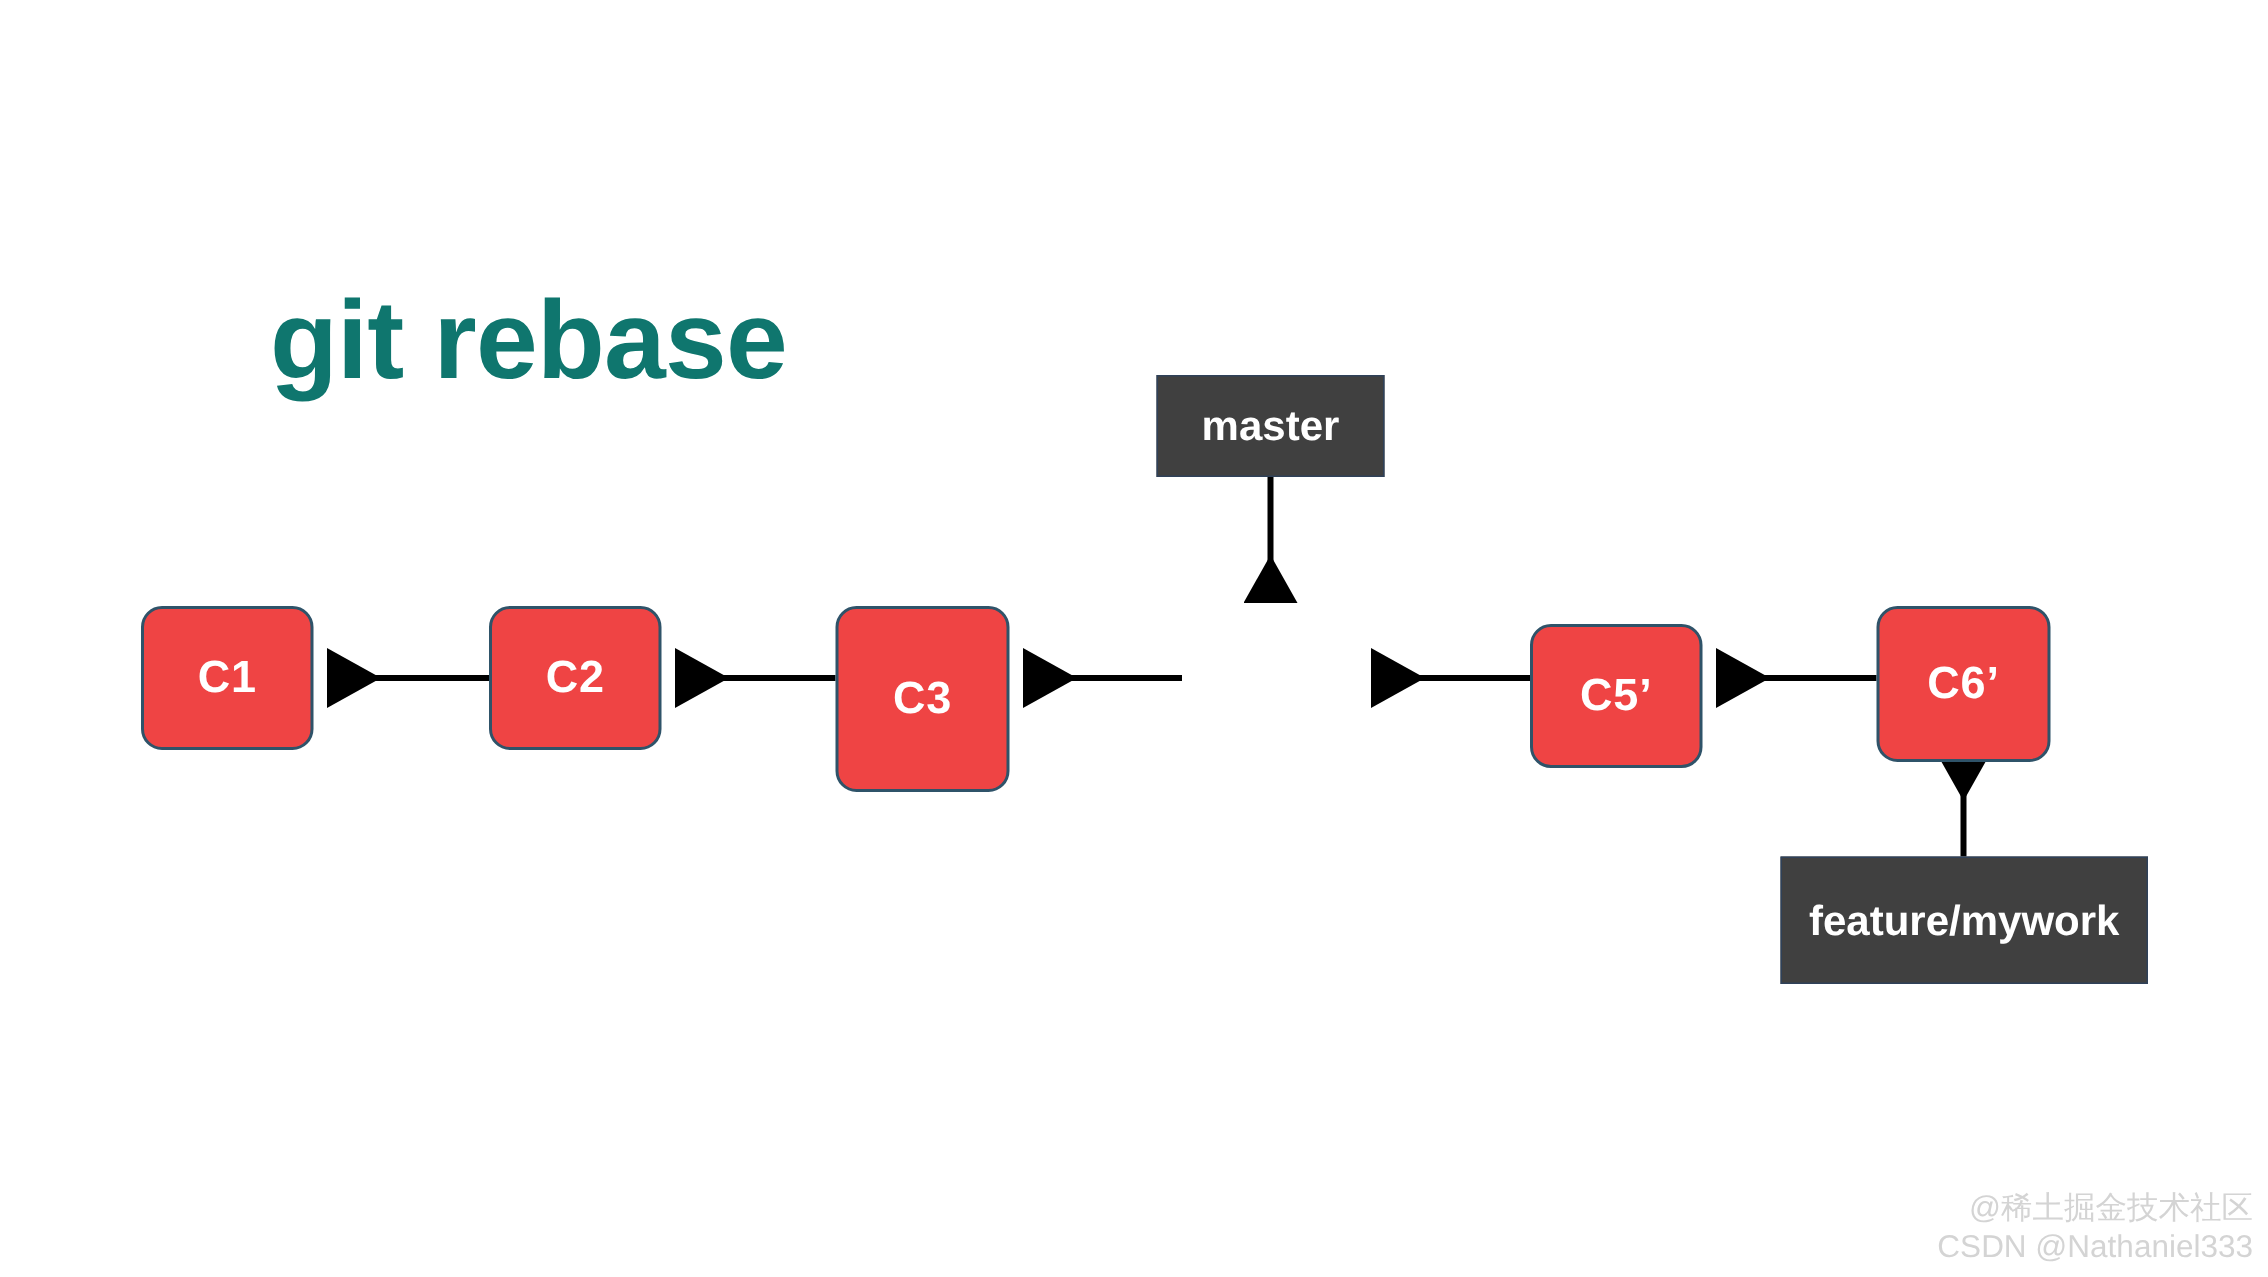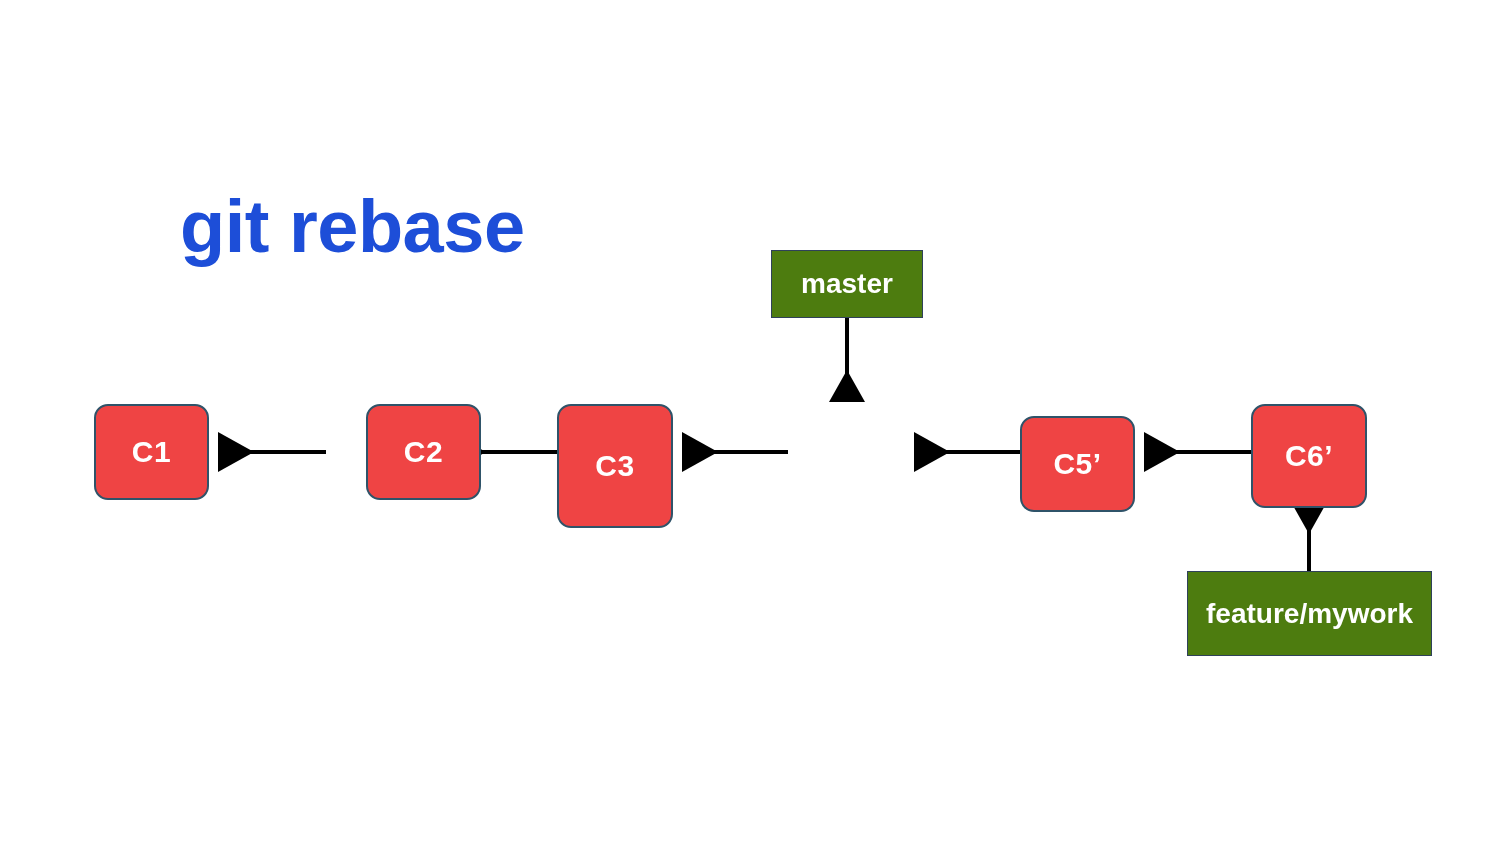--- a/index.html
+++ b/index.html
@@ -23,21 +23,21 @@
     top: 0;
     width: 1512px;
     height: 851px;
   }
   .title {
     position: absolute;
     left: 180px;
     top: 190px;
     font-size: 74px;
     font-weight: bold;
-    color: #1d4ed8;
+    color: #0f766e;
     letter-spacing: -0.5px;
     white-space: nowrap;
     line-height: 1;
   }
   .commit-node {
     position: absolute;
     box-sizing: border-box;
     background: #ef4444;
     border: 2px solid #2F5369;
     border-radius: 14px;
@@ -48,21 +48,21 @@
   .commit-label {
     color: #ffffff;
     font-size: 30px;
     font-weight: bold;
     letter-spacing: 0.5px;
     white-space: nowrap;
   }
   .branch-node {
     position: absolute;
     box-sizing: border-box;
-    background: #4d7c0f;
+    background: #404040;
     border: 1px solid #2F4159;
     border-radius: 0;
     display: flex;
     align-items: center;
     justify-content: center;
   }
   .branch-label {
     color: #ffffff;
     font-size: 28px;
     font-weight: bold;
@@ -117,34 +117,38 @@
     <line x1="847" y1="318" x2="847" y2="402" stroke="#000000" stroke-width="4" marker-end="url(#arrowhead-down)"></line>
 
     <line x1="1309" y1="571" x2="1309" y2="502" stroke="#000000" stroke-width="4" marker-end="url(#arrowhead-up)"></line>
   </svg>
 
   <div class="title">git rebase</div>
 
   <div class="commit-node" style="left:94px; top:404px; width:115px; height:96px;">
     <span class="commit-label">C1</span>
   </div>
-  <div class="commit-node" style="left:326px; top:404px; width:115px; height:96px;margin-left:40px;">
+  <div class="commit-node" style="left:326px; top:404px; width:115px; height:96px;">
     <span class="commit-label">C2</span>
   </div>
   <div class="commit-node" style="left:557px; top:404px; width:116px; height:124px;">
     <span class="commit-label">C3</span>
   </div>
   <div class="commit-node" style="left:1020px; top:416px; width:115px; height:96px;">
     <span class="commit-label">C5’</span>
   </div>
   <div class="commit-node" style="left:1251px; top:404px; width:116px; height:104px;">
     <span class="commit-label">C6’</span>
   </div>
 
   <div class="branch-node" style="left:771px; top:250px; width:152px; height:68px;">
     <span class="branch-label">master</span>
   </div>
   <div class="branch-node" style="left:1187px; top:571px; width:245px; height:85px;justify-content:center;">
     <span class="branch-label">feature/mywork</span>
   </div>
 
+  <div class="watermark">
+    <span class="wm-line1">@稀土掘金技术社区</span>
+    <span class="wm-line2">CSDN @Nathaniel333</span>
+  </div>
 
 </div>
 
 </body></html>

